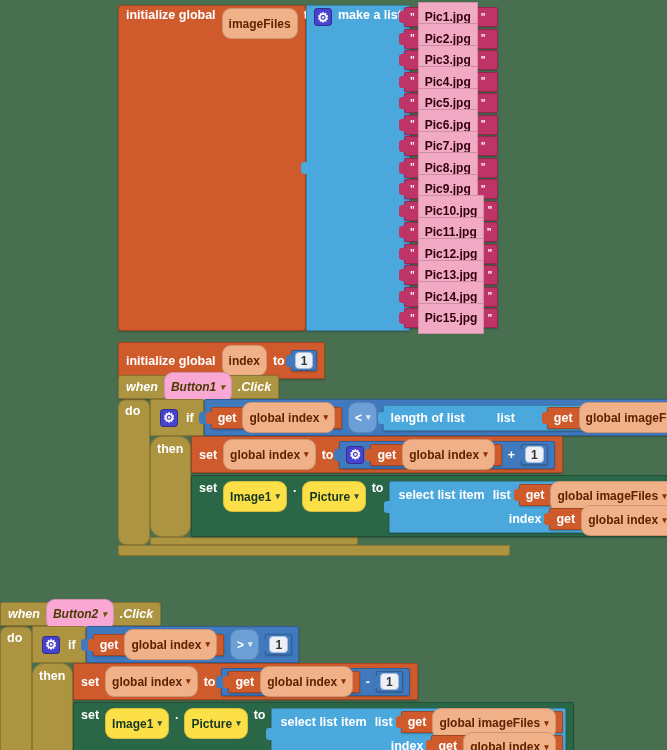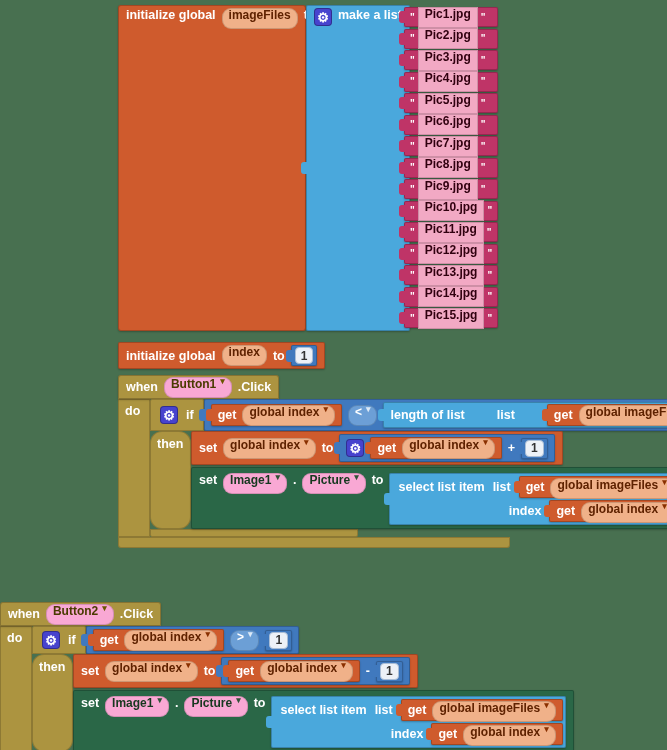--- a/index.html
+++ b/index.html
@@ -24,27 +24,27 @@
   .green{background:#2A6747;}
   .magenta{background:#BF3467;}
   .olive-bg{box-shadow:inset 0 0 0 1px rgba(0,0,0,.18);border-radius:12px;}
   
   .val::before{
     content:"";position:absolute;left:-5px;top:50%;margin-top:-6px;
     width:6px;height:12px;background:inherit;border-radius:3px 0 0 3px;
   }
   
   .pill{
-    display:inline-flex;align-items:flex-start;gap:4px;
-    padding:0 7px;height:21px;border-radius:9px;font-size:12px;
+    display:inline-flex;align-items:center;gap:4px;
+    padding:0 7px;height:31px;border-radius:9px;font-size:12px;
     box-shadow:inset 0 0 0 1px rgba(0,0,0,.15);
   }
   .orange-p{background:#F0B189;color:#5F2200;}
   .olive-p{background:#f9a8d4;color:#4A3A00;}
-  .green-p{background:#f9a8d4;color:#17381F;}
+  .green-p{background:#fde047;color:#17381F;}
   .blue-p{background:#6C9FD6;color:#fff;}
   .pink-p{background:#F2A9C4;color:#30000F;border-radius:0;}
   .tri{font-size:9px;line-height:1;}
   .orange-p .tri{color:#8A3000;}
   .olive-p .tri{color:#6A5500;}
   .green-p .tri{color:#2F5237;}
   .blue-p .tri{color:#DCE9F7;}
   
   .num{
     background:#EDF1F7;color:#333;border:1px solid #A9BDD6;border-radius:4px;
@@ -65,23 +65,23 @@
   .initA-blue{width:104px;height:326px;align-items:flex-start;border-radius:2px;}
   .str-stack{display:flex;flex-direction:column;gap:1.5px;margin-left:-6px;padding-top:2px;}
   .str{height:20px;padding:0 6px;gap:3px;}
   .quote{color:#fff;font-size:10px;}
   
   .initB{left:118px;top:342px;}
   
   .when{position:absolute;}
   .w-b1{left:118px;top:375px;}
   .w-b2{left:0;top:602px;}
-  .when-header{border-radius:3px 3px 0 0;height:24px;}
+  .when-header{border-radius:3px 3px 0 0;height:24px;font-style:italic;}
   .when-body{display:flex;align-items:stretch;}
-  .do-strip{width:25px;padding:5px 0 0 7px;border-radius:0;}
+  .do-strip{width:25px;padding:5px 0 0 7px;border-radius:8px;}
   .if-block{display:flex;flex-direction:column;align-items:flex-start;}
   .if-row1{display:flex;align-items:stretch;}
   .if-head{border-radius:2px 2px 0 0;padding:3px 10px;gap:8px;box-shadow:inset 0 0 0 1px rgba(0,0,0,.18);}
   .if-lower{display:flex;align-items:stretch;}
   .then-strip{width:34px;padding:6px 0 0 7px;}
   .stmts{display:flex;flex-direction:column;gap:2px;align-items:flex-start;}
   .if-bottom{height:8px;width:208px;border-radius:0 0 2px 2px;}
   .when-bottom{height:11px;border-radius:0 0 3px 3px;}
   .wb1{width:392px;}
   

